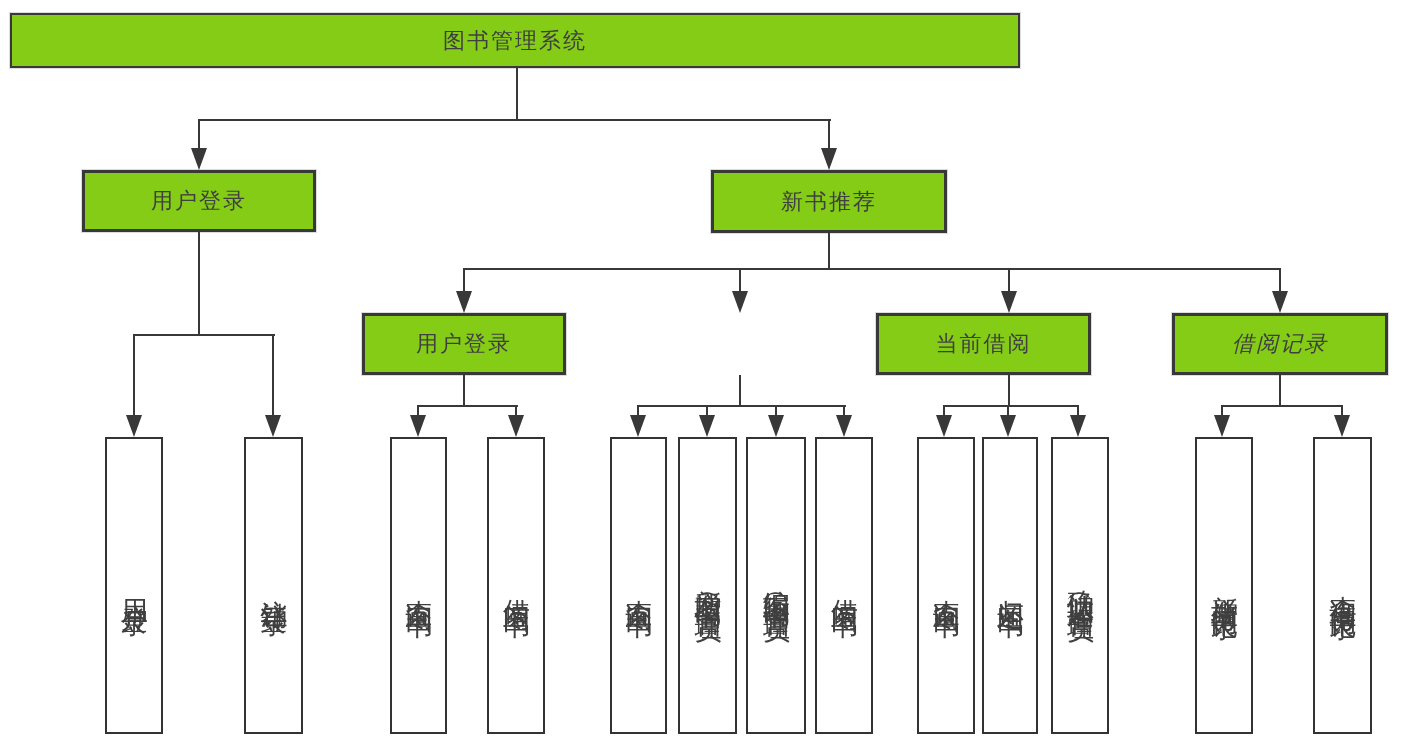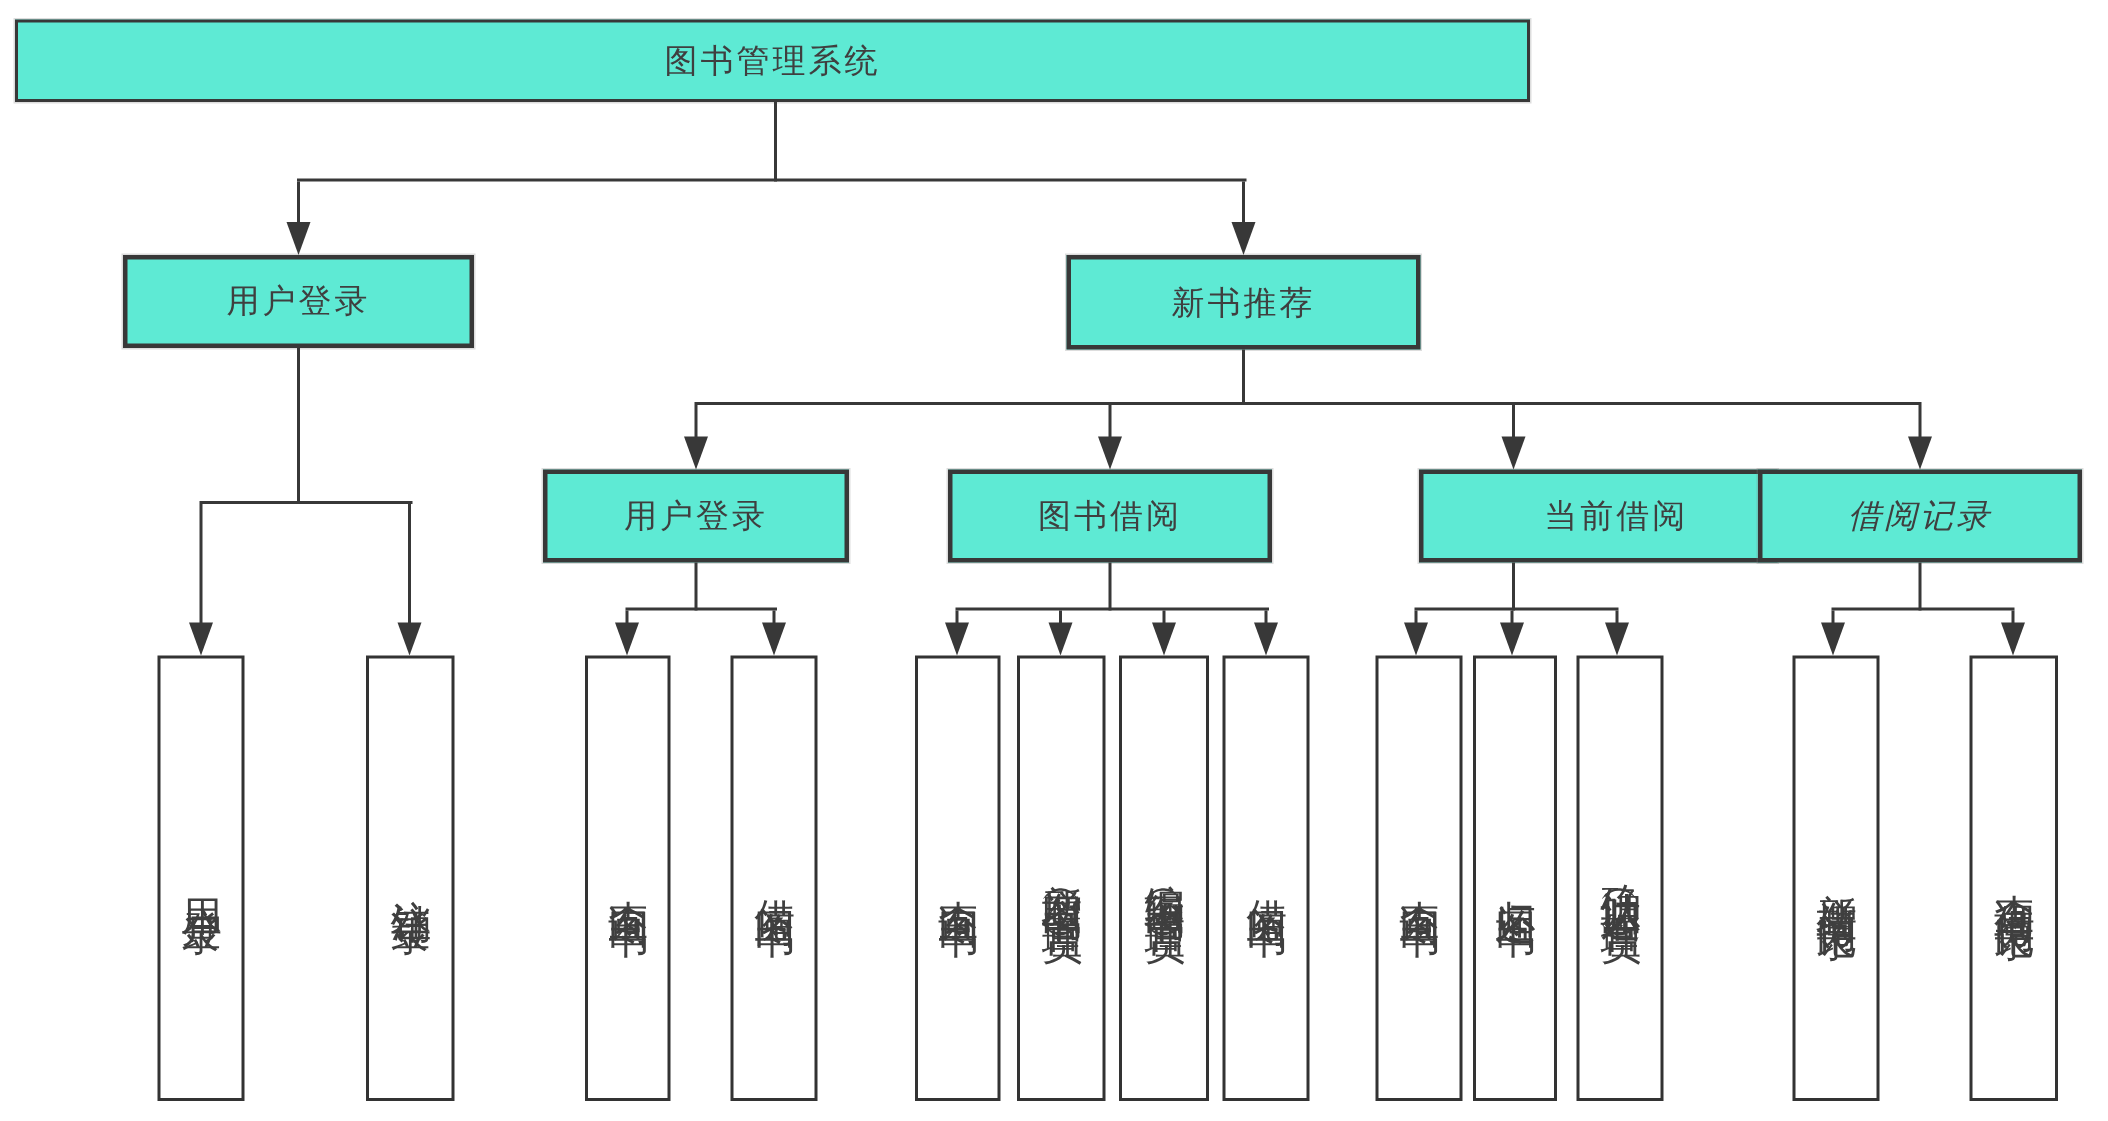--- a/index.html
+++ b/index.html
@@ -2,21 +2,21 @@
 <html><head>
 <meta charset="utf-8">
 <style>
   * { margin:0; padding:0; box-sizing:content-box; }
   html,body { background:#ffffff; }
   .canvas {
     position:relative; width:1405px; height:747px; background:#ffffff;
     font-family:"Liberation Sans", sans-serif; overflow:hidden;
   }
   .hbox {
-    position:absolute; border:2px solid #383838; background:#5eead4;
+    position:absolute; border:2px solid #383838; background:#84cc16;
     display:flex; align-items:center; justify-content:center;
     color:#3f3f3f; font-size:22px; letter-spacing:2px;
     box-shadow:0 0 0 1px rgba(120,120,120,0.25);
   }
   .hbox.thick { border-width:3px; }
   .vbox {
     position:absolute; top:437px; height:293px; border:2px solid #333333;
     background:#ffffff; display:flex; align-items:center; justify-content:center;
     color:#3f3f3f;
   }
@@ -47,24 +47,21 @@
   <div class="hbox thick" style="left:82px; top:170px; width:228px; height:56px;">
     <span>用户登录</span>
   </div>
   <div class="hbox thick" style="left:711px; top:170px; width:230px; height:57px;">
     <span>新书推荐</span>
   </div>
 
   <div class="hbox thick" style="left:362px; top:313px; width:198px; height:56px;">
     <span>用户登录</span>
   </div>
-  <div class="hbox thick" style="left:632px; top:313px; width:210px; height:56px;">
-    <span>图书借阅</span>
-  </div>
-  <div class="hbox thick" style="left:946px; top:313px; width:209px; height:56px;padding-left:24px;">
+  <div class="hbox thick" style="left:876px; top:313px; width:209px; height:56px;">
     <span>当前借阅</span>
   </div>
   <div class="hbox thick" style="left:1172px; top:313px; width:210px; height:56px;font-style:italic;">
     <span>借阅记录</span>
   </div>
 
   <div class="vbox" style="left:105px; width:54px;">
     <span class="vtext">用户登录</span>
   </div>
   <div class="vbox" style="left:244px; width:55px;">

